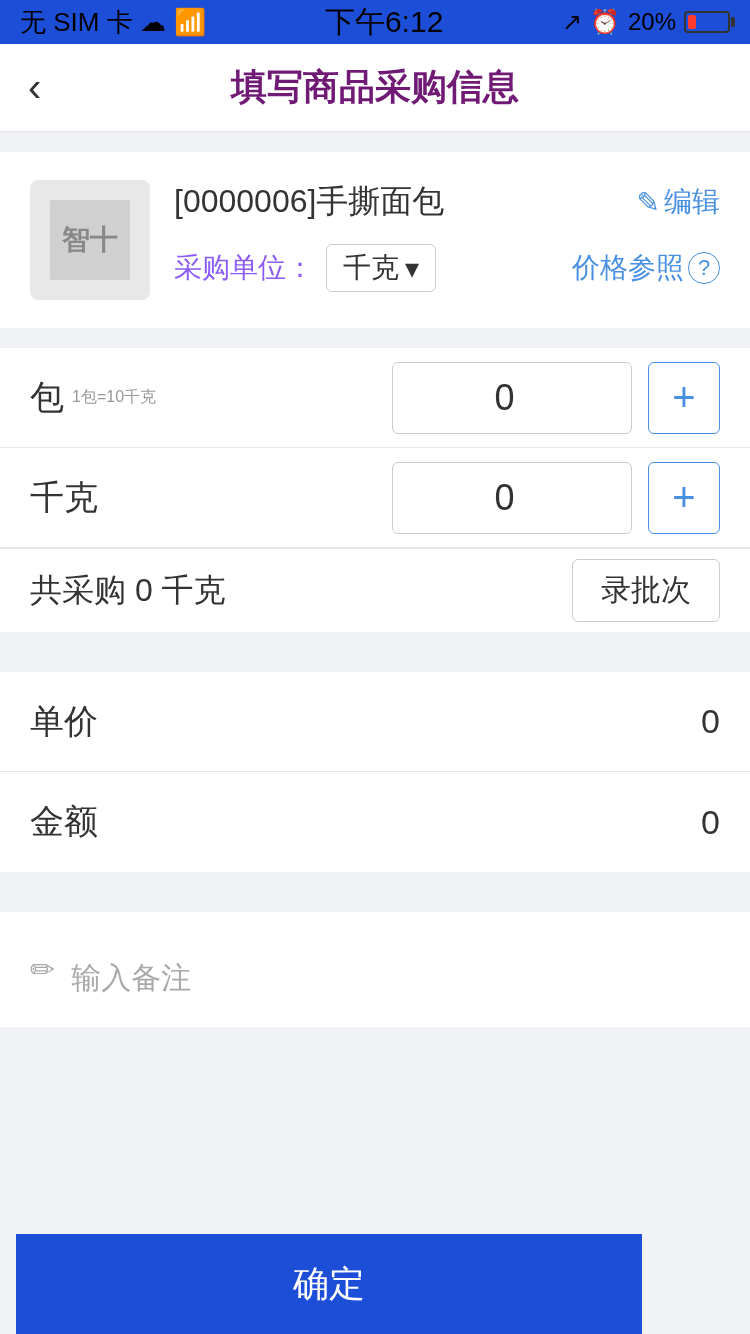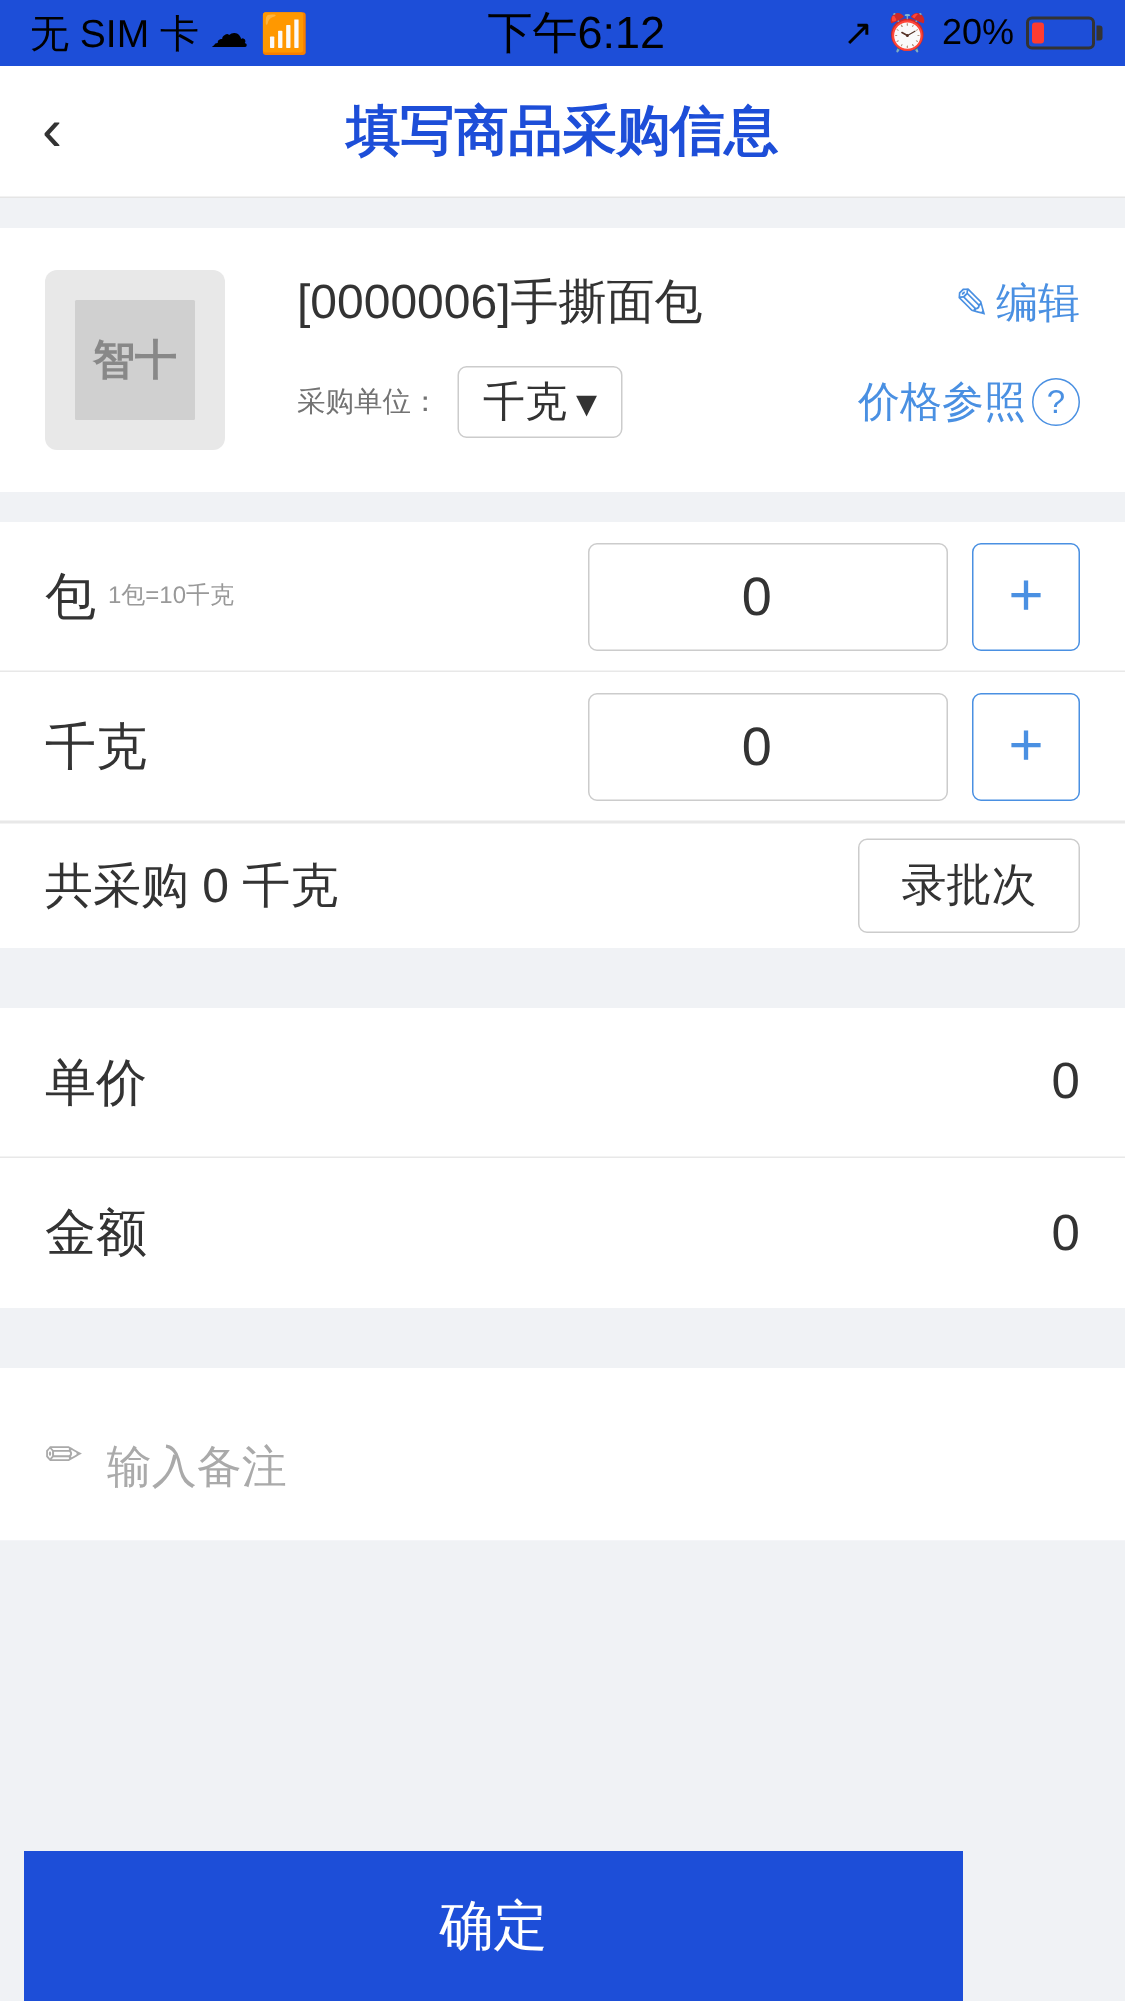--- a/index.html
+++ b/index.html
@@ -48,21 +48,21 @@
     .nav-back {
       position: absolute;
       left: 28px;
       font-size: 40px;
       color: #333;
       cursor: pointer;
     }
     .nav-title {
       font-size: 36px;
       font-weight: 600;
-      color: #1d4ed8;
+      color: #701a75;
     }
 
     
     .product-card {
       background: #fff;
       margin-top: 20px;
       padding: 28px 30px;
       display: flex;
       align-items: flex-start;
       gap: 24px;
@@ -82,31 +82,31 @@
       height: 80px;
       background: #d0d0d0;
       border-radius: 1px;
       display: flex;
       align-items: center;
       justify-content: center;
       color: #888;
       font-size: 28px;
       font-weight: bold;
     }
-    .product-info { flex: 1; margin-left: 24px; }
+    .product-info { flex: 1; }
     .product-name-row {
       display: flex;
       align-items: center;
       justify-content: space-between;
       margin-bottom: 20px;
     }
     .product-name { font-size: 32px; color: #333; font-weight: 500; }
     .edit-btn { color: #4a90e2; font-size: 28px; display: flex; align-items: center; gap: 4px; }
     .unit-row { display: flex; align-items: center; justify-content: space-between; }
-    .unit-label { font-size: 19px; color: #737373; }
+    .unit-label { font-size: 28px; color: #8b5cf6; }
     .unit-select {
       border: 1px solid #ccc;
       border-radius: 6px;
       padding: 4px 16px;
       font-size: 28px;
       color: #333;
       background: #fff;
       display: flex; align-items: center; gap: 6px;
       margin-left: 12px;
     }

